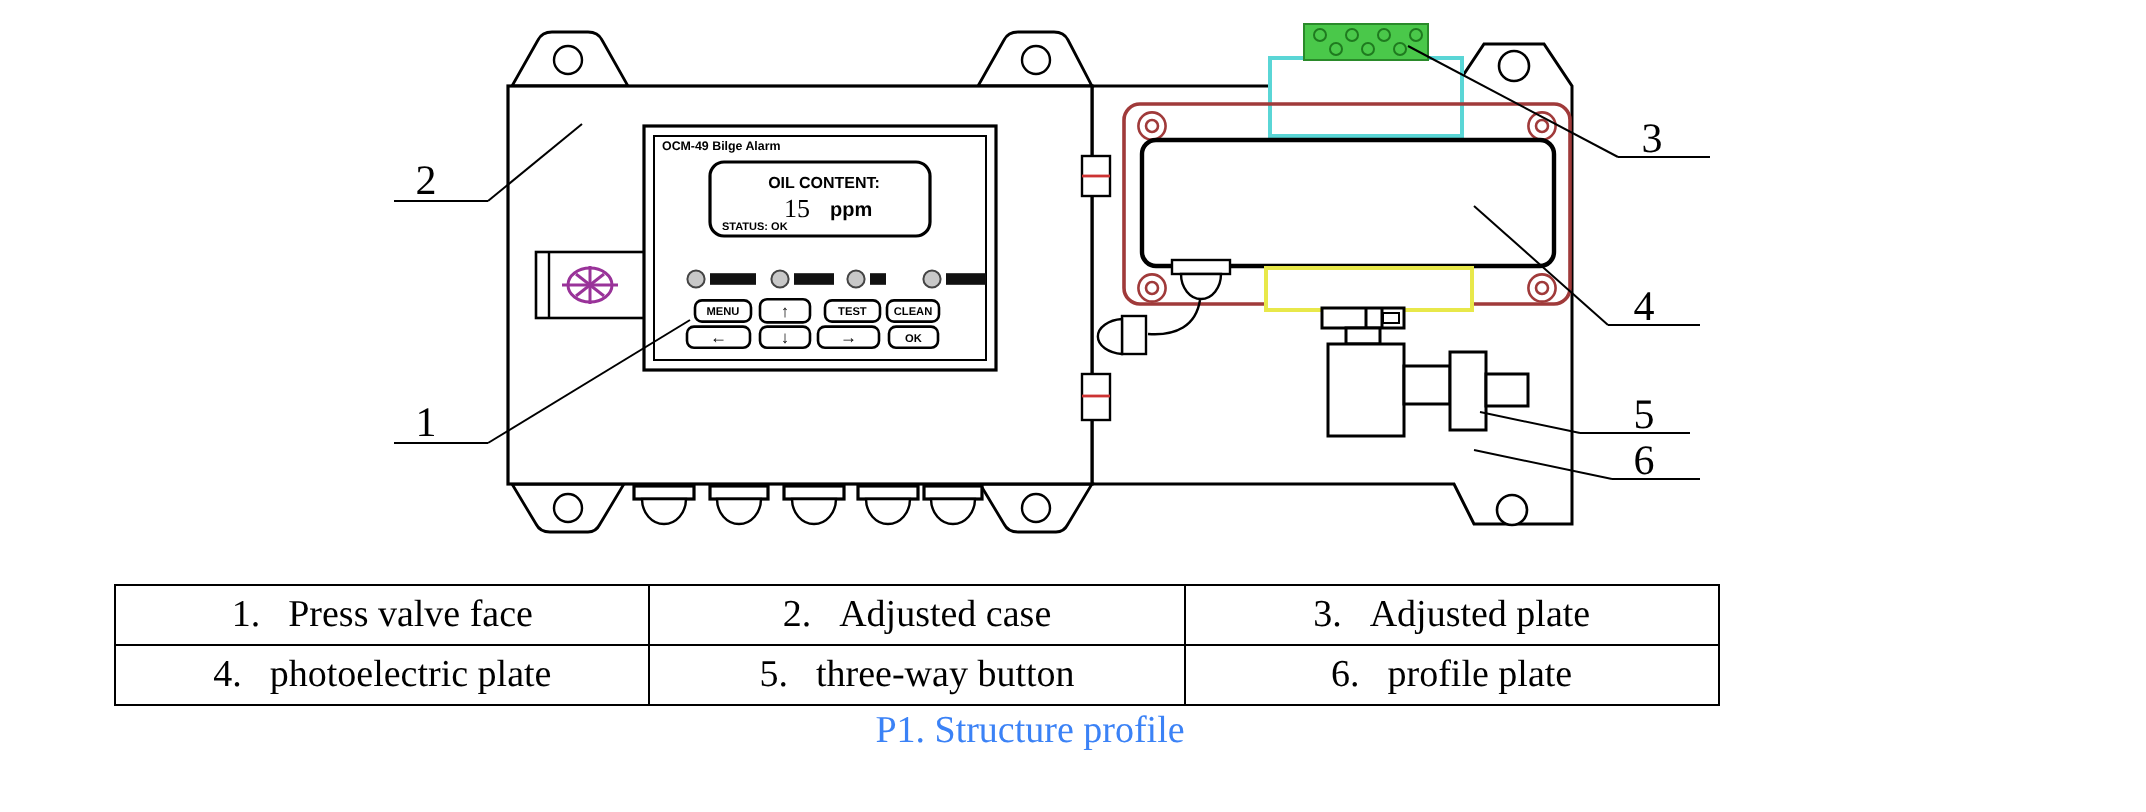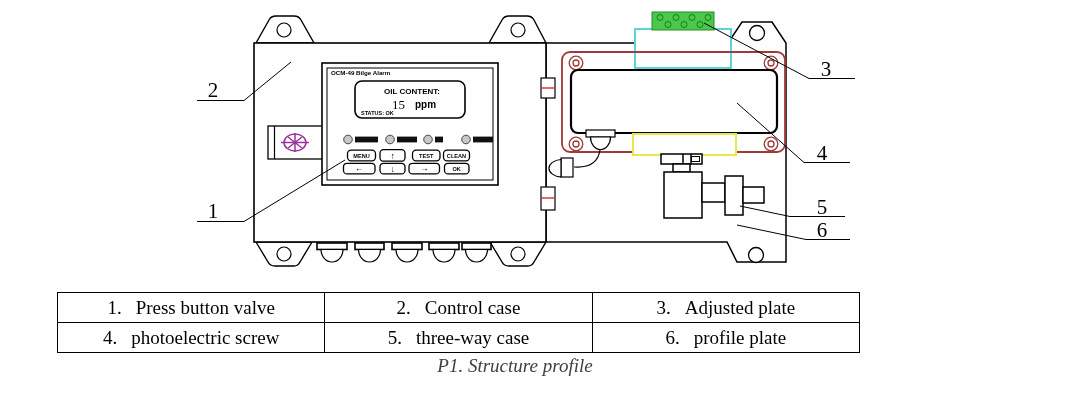--- a/index.html
+++ b/index.html
@@ -14,21 +14,21 @@
     font-family:"Liberation Serif", serif; font-size:19px; color:#000;
   }
   table.parts td {
     border:1.6px solid #000; padding:0; height:29px;
     text-align:center; vertical-align:middle;
   }
   table.parts .cell { display:flex; justify-content:center; align-items:center; gap:14px; }
   table.parts .num { display:inline-block; }
   .caption {
     position:absolute; left:370px; top:355px; width:290px; text-align:center;
-    font-family:"Liberation Serif", serif; font-size:19px; color:#404040;font-style:italic;
+    font-family:"Liberation Serif", serif; font-size:19px; color:#3b82f6;
   }
 </style>
 </head>
 <body>
 
 <div class="canvas">
 
   <svg width="1073" height="290" viewBox="0 0 1073 290">
 
     <g>
@@ -196,47 +196,47 @@
       <text x="822" y="237">6</text>
     </g>
   </svg>
 
   <table class="parts">
     <tbody>
         <tr>
       <td>
             <span class="cell">
         <span class="num">1.</span>
-        <span>Press button valve</span>
+        <span>Press valve face</span>
             </span>
           </td>
       <td>
             <span class="cell">
         <span class="num">2.</span>
-        <span>Control case</span>
+        <span>Adjusted case</span>
             </span>
           </td>
       <td>
             <span class="cell">
         <span class="num">3.</span>
         <span>Adjusted plate</span>
             </span>
           </td>
     </tr>
     <tr>
       <td>
             <span class="cell">
         <span class="num">4.</span>
-        <span>photoelectric screw</span>
+        <span>photoelectric plate</span>
             </span>
           </td>
       <td>
             <span class="cell">
         <span class="num">5.</span>
-        <span>three-way case</span>
+        <span>three-way button</span>
             </span>
           </td>
       <td>
             <span class="cell">
         <span class="num">6.</span>
         <span>profile plate</span>
             </span>
           </td>
     </tr>
   </tbody>

